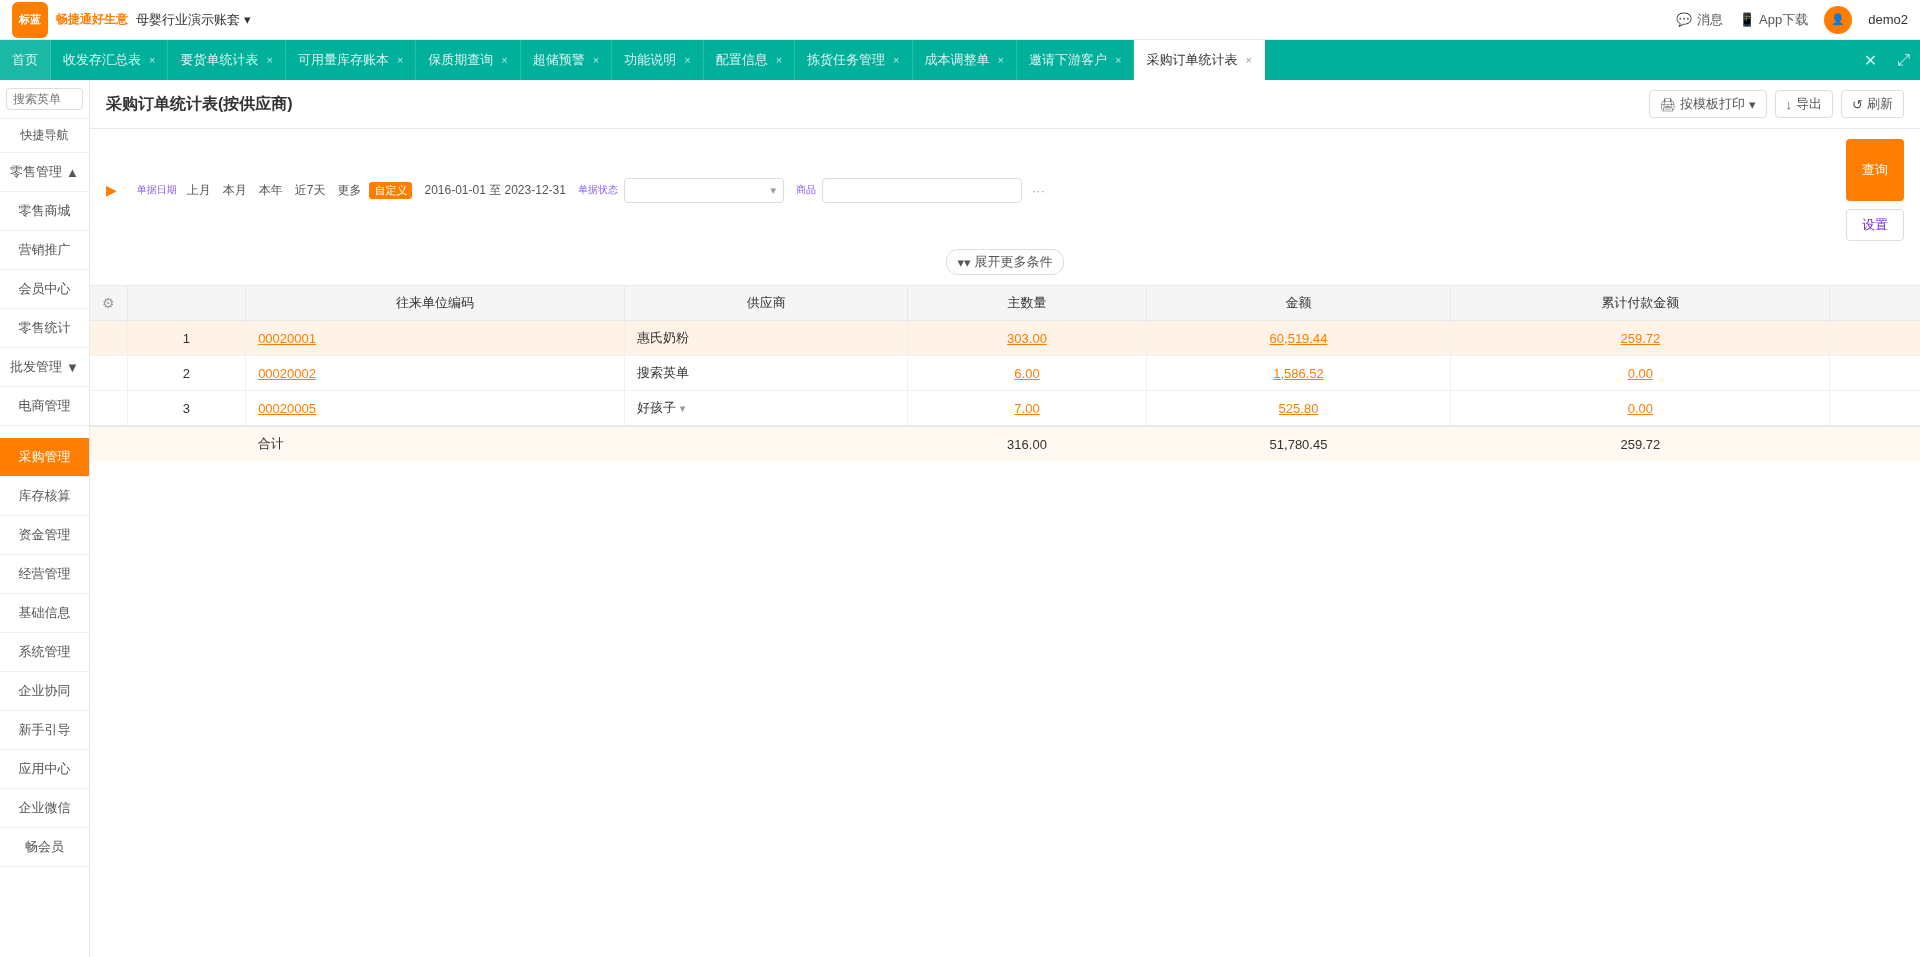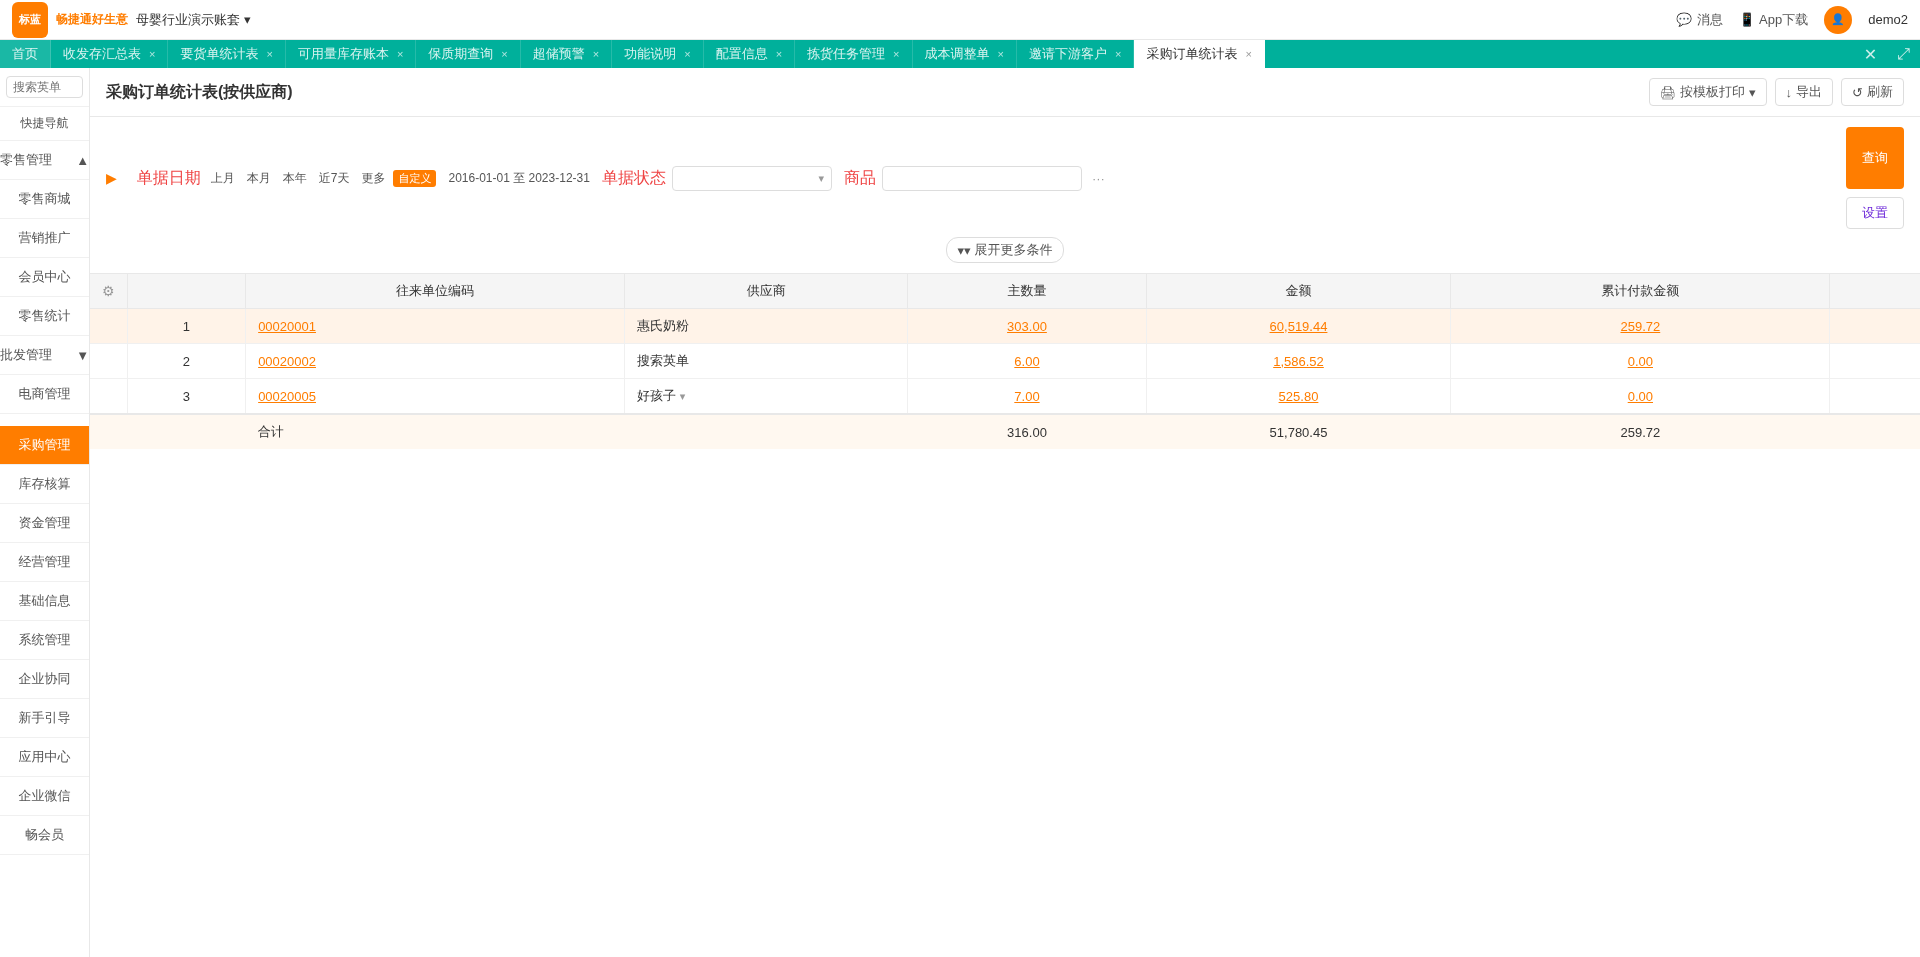--- a/index.html
+++ b/index.html
@@ -11,59 +11,59 @@
     .logo { width: 36px; height: 36px; background: #ff7d00; border-radius: 6px; display: flex; align-items: center; justify-content: center; color: white; font-size: 11px; font-weight: bold; flex-shrink: 0; }
     .logo-text { color: #ff7d00; font-size: 12px; font-weight: bold; }
     .workspace-selector { display: flex; align-items: center; gap: 4px; color: #333; font-size: 13px; cursor: pointer; }
     .top-bar-right { display: flex; align-items: center; gap: 16px; }
     .top-bar-right .msg { display: flex; align-items: center; gap: 4px; color: #555; cursor: pointer; font-size: 13px; }
     .top-bar-right .app-dl { display: flex; align-items: center; gap: 4px; color: #555; cursor: pointer; font-size: 13px; }
     .avatar { width: 28px; height: 28px; border-radius: 50%; background: #ff7d00; display: flex; align-items: center; justify-content: center; color: white; font-size: 11px; cursor: pointer; }
     .username { color: #333; font-size: 13px; cursor: pointer; }
 
     
-    .nav-tabs { height: 28px; background: #00b09b; display: flex; align-items: stretch; overflow-x: auto; overflow-y: hidden; }
+    .nav-tabs { height: 40px; background: #00b09b; display: flex; align-items: stretch; overflow-x: auto; overflow-y: hidden; }
     .nav-tabs::-webkit-scrollbar { display: none; }
     .nav-tab { display: flex; align-items: center; padding: 0 12px; color: rgba(255,255,255,0.85); font-size: 13px; white-space: nowrap; cursor: pointer; border-right: 1px solid rgba(255,255,255,0.15); gap: 4px; min-width: fit-content; }
     .nav-tab.active { background: #fff; color: #333; border-bottom: none; }
     .nav-tab.home { background: rgba(255,255,255,0.1); }
     .nav-tab .close-x { font-size: 11px; color: rgba(255,255,255,0.7); margin-left: 4px; cursor: pointer; }
     .nav-tab.active .close-x { color: #999; }
     .nav-tabs-right { margin-left: auto; display: flex; align-items: center; }
     .nav-icon-btn { padding: 0 10px; color: rgba(255,255,255,0.8); cursor: pointer; font-size: 16px; display: flex; align-items: center; height: 100%; }
 
     
     .main-layout { display: flex; flex: 1; overflow: hidden; }
 
     
     .sidebar { width: 90px; background: #fff; border-right: 1px solid #e8e8e8; display: flex; flex-direction: column; overflow-y: auto; }
     .sidebar::-webkit-scrollbar { display: none; }
     .sidebar-item { padding: 10px 0; text-align: center; cursor: pointer; color: #555; font-size: 13px; border-bottom: 1px solid #f0f0f0; }
     .sidebar-item.active { background: #ff7d00; color: white; margin-top: 12px; }
-    .sidebar-item.section-header { display: flex; align-items: center; justify-content: space-between; gap: 4px; }
+    .sidebar-item.section-header { display: flex; align-items: center; justify-content: center; gap: 4px; }
     .sidebar-search { padding: 8px 6px; border-bottom: 1px solid #f0f0f0; }
     .sidebar-search input { width: 100%; border: 1px solid #ddd; border-radius: 4px; padding: 3px 6px; font-size: 12px; outline: none; }
     .sidebar-nav-label { font-size: 12px; padding: 8px 0; text-align: center; cursor: pointer; color: #555; border-bottom: 1px solid #f0f0f0; }
 
     
     .content-area { flex: 1; display: flex; flex-direction: column; overflow: hidden; background: #f5f5f5; }
 
     
     .page-header { background: #fff; padding: 10px 16px 0; border-bottom: 1px solid #e8e8e8; display: flex; align-items: center; justify-content: space-between; }
     .page-title { font-size: 16px; font-weight: 600; color: #333; padding-bottom: 10px; }
     .page-header-actions { display: flex; align-items: center; gap: 8px; padding-bottom: 10px; }
     .btn-print { display: flex; align-items: center; gap: 4px; border: 1px solid #ddd; background: #fff; padding: 4px 10px; border-radius: 4px; cursor: pointer; font-size: 13px; color: #555; }
     .btn-export { display: flex; align-items: center; gap: 4px; border: 1px solid #ddd; background: #fff; padding: 4px 10px; border-radius: 4px; cursor: pointer; font-size: 13px; color: #555; }
     .btn-refresh { display: flex; align-items: center; gap: 4px; border: 1px solid #ddd; background: #fff; padding: 4px 10px; border-radius: 4px; cursor: pointer; font-size: 13px; color: #555; }
 
     
     .filter-bar { background: #fff; padding: 10px 16px; border-bottom: 1px solid #e8e8e8; }
     .filter-row { display: flex; align-items: center; gap: 12px; flex-wrap: wrap; }
     .filter-item { display: flex; align-items: center; gap: 6px; }
-    .filter-label { color: #ef4444; font-size: 16px; white-space: nowrap; }
+    .filter-label { color: #8b5cf6; font-size: 10px; white-space: nowrap; }
     .date-shortcuts { display: flex; align-items: center; gap: 4px; }
     .date-shortcut { font-size: 12px; color: #555; cursor: pointer; padding: 2px 4px; border-radius: 2px; }
     .date-range { font-size: 12px; color: #555; }
     .custom-badge { background: #ff7d00; color: white; font-size: 11px; padding: 1px 5px; border-radius: 3px; cursor: pointer; }
     .filter-select { border: 1px solid #ddd; border-radius: 4px; padding: 4px 24px 4px 8px; font-size: 13px; color: #555; cursor: pointer; background: #fff; min-width: 160px; appearance: none; position: relative; }
     .select-wrapper { position: relative; display: inline-block; }
     .select-wrapper::after { content: '▾'; position: absolute; right: 8px; top: 50%; transform: translateY(-50%); color: #999; pointer-events: none; font-size: 11px; }
     .filter-input { border: 1px solid #ddd; border-radius: 4px; padding: 4px 8px; font-size: 13px; color: #555; min-width: 200px; }
     .btn-query { background: #ff7d00; color: white; border: none; padding: 22px 16px; border-radius: 4px; cursor: pointer; font-size: 13px; }
     .btn-settings { background: #fff; color: #6d28d9; border: 1px solid #ddd; padding: 6px 12px; border-radius: 4px; cursor: pointer; font-size: 13px; margin-top: 4px; }

